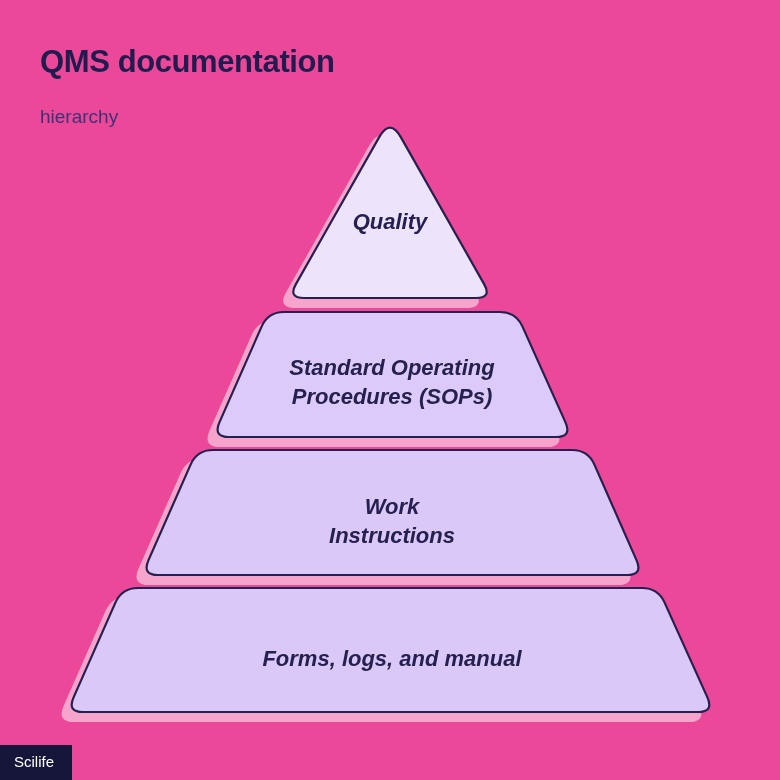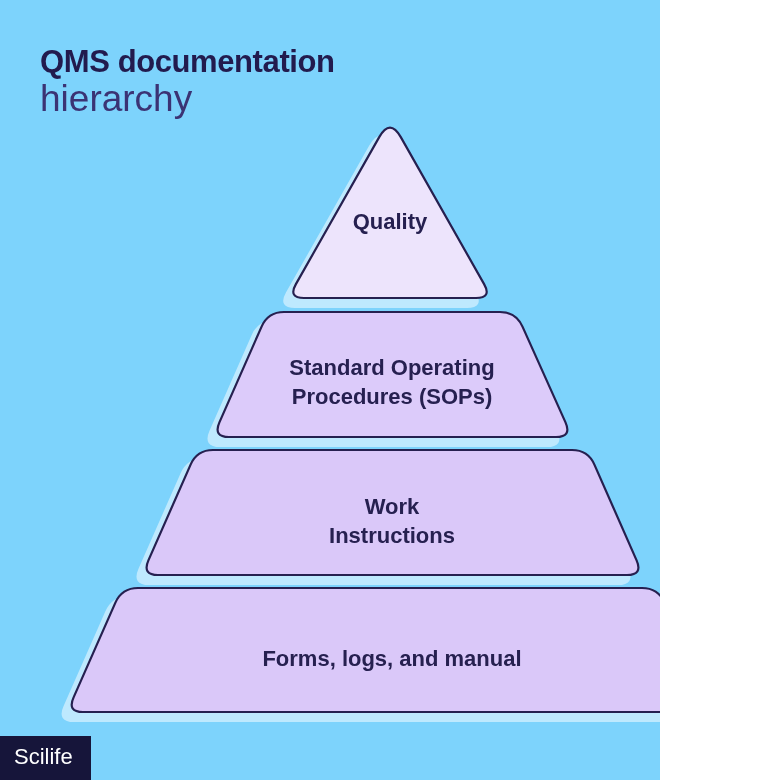--- a/index.html
+++ b/index.html
@@ -1,56 +1,56 @@
 <!DOCTYPE html>
 <html><head>
 <meta charset="utf-8">
 <style>
   html,body{margin:0;padding:0;}
   .canvas{
     position:relative;
-    width:660px;height:780px;
-    background:#7dd3fc;
+    width:780px;height:780px;
+    background:#ec4899;
     font-family:"Liberation Sans","DejaVu Sans",sans-serif;
     overflow:hidden;
   }
   .header{position:absolute;left:40px;top:44px;}
   .title-main{
     margin:0;
     font-size:31px;font-weight:700;
     color:#221b4e;letter-spacing:-0.4px;
     line-height:36px;
   }
   .title-sub{
-    font-size:37px;font-weight:400;
-    color:#3b3374;line-height:34px;margin-top:2px;
+    font-size:19px;font-weight:400;
+    color:#3b3374;line-height:34px;margin-top:20px;
   }
   .pyramid-svg{position:absolute;left:0;top:0;width:780px;height:780px;}
   .lvl{
     stroke:#262050;
     stroke-width:2.2;
     filter:drop-shadow(-9px 9px 0 rgba(255,255,255,0.5));
   }
   .label{
     position:absolute;
     text-align:center;
     font-size:22px;
     font-weight:600;
     color:#262050;
     line-height:29px;
   }
-  .label span{display:block;}
+  .label span{display:block;font-style:italic;}
   .lab1{left:290px;top:207px;width:200px;}
   .lab2{left:242px;top:353px;width:300px;}
   .lab3{left:242px;top:492px;width:300px;}
   .lab4{left:188px;top:644px;width:408px;}
   .logo{
     position:absolute;left:0;bottom:0;
     background:#16153a;color:#ffffff;
-    font-size:22px;font-weight:400;
+    font-size:15px;font-weight:400;
     padding:8px 18px 10px 14px;
   }
 </style>
 </head>
 <body>
 
 <div class="canvas">
 
   <div class="header">
     <h1 class="title-main">QMS documentation</h1>

